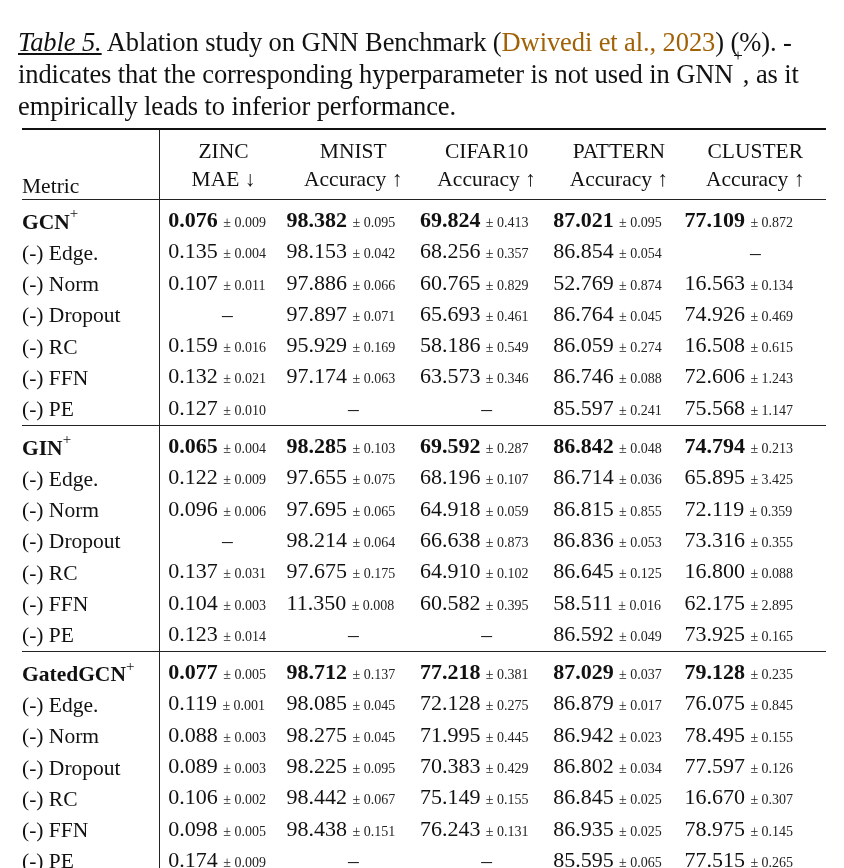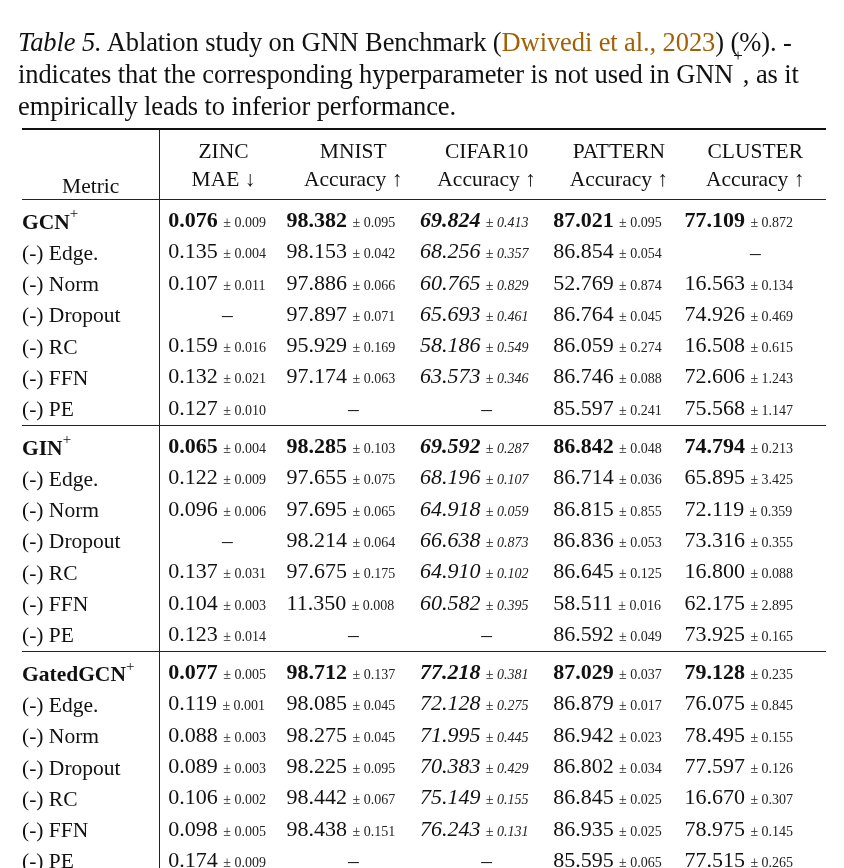--- a/index.html
+++ b/index.html
@@ -17,53 +17,53 @@
     .page {
       position: relative;
       padding: 26px 18px 0 18px;
     }
     .caption {
       font-size: 26.5px;
       line-height: 32px;
       margin: 0 0 6px 0;
       letter-spacing: -0.1px;
     }
-    .caption .label { font-style: italic; }
+    .caption .label { font-style: italic; text-decoration: underline; }
     .caption .cite { color: #a16207; }
     .caption sup { font-size: 17px; position: relative; top: -2px; vertical-align: top; line-height: 0; }
 
     table.results {
       border-collapse: collapse;
       width: 804px;
       margin-left: 4px;
       font-size: 21.5px;
     }
     table.results td, table.results th {
       padding: 0;
       white-space: nowrap;
       font-weight: normal;
     }
     .toprule { border-top: 2px solid #111; }
     .midrule td, .midrule th { border-top: 1.2px solid #222; margin-left: 12px; }
     .bottomrule td { border-bottom: 2px solid #111; }
 
-    th.col-metric { text-align: center; padding-left: 11px; vertical-align: bottom; width: 136px; }
+    th.col-metric { text-align: left; padding-left: 11px; vertical-align: bottom; width: 136px; }
     th.col-ds { text-align: center; line-height: 28px; }
     .sep { border-left: 1.2px solid #222; }
 
     thead tr.h1 th { padding-top: 7px; }
     thead tr.h2 th { padding-bottom: 6px; }
 
     td.rowlabel { text-align: left; padding-left: 11px; width: 136px; }
     td.rowlabel.bold { font-weight: bold; }
     td.rowlabel sup { font-size: 15px; font-weight: normal; line-height: 0; position: relative; top: -2px; }
     td.cell { text-align: left; padding-left: 6px; }
     td.cell.c0 { padding-left: 8px; width: 117px; }
     td.cell.c1 { width: 132px; }
-    td.cell.c2 { width: 132px; font-style: italic; }
+    td.cell.c2 { width: 132px; }
     td.cell.c3 { width: 130px; }
     td.cell.c4 { width: 140px; }
     td.dash { text-align: center; padding-right: 30px; }
     .mean { font-size: 22px; }
     .mean.bold { font-weight: bold; }
     .std { font-size: 14px; color: #222; }
     tbody tr td { line-height: 28.3px; }
     tbody.group tr.first td { padding-top: 6px; }
     tbody.group tr.last td { }
   </style>

